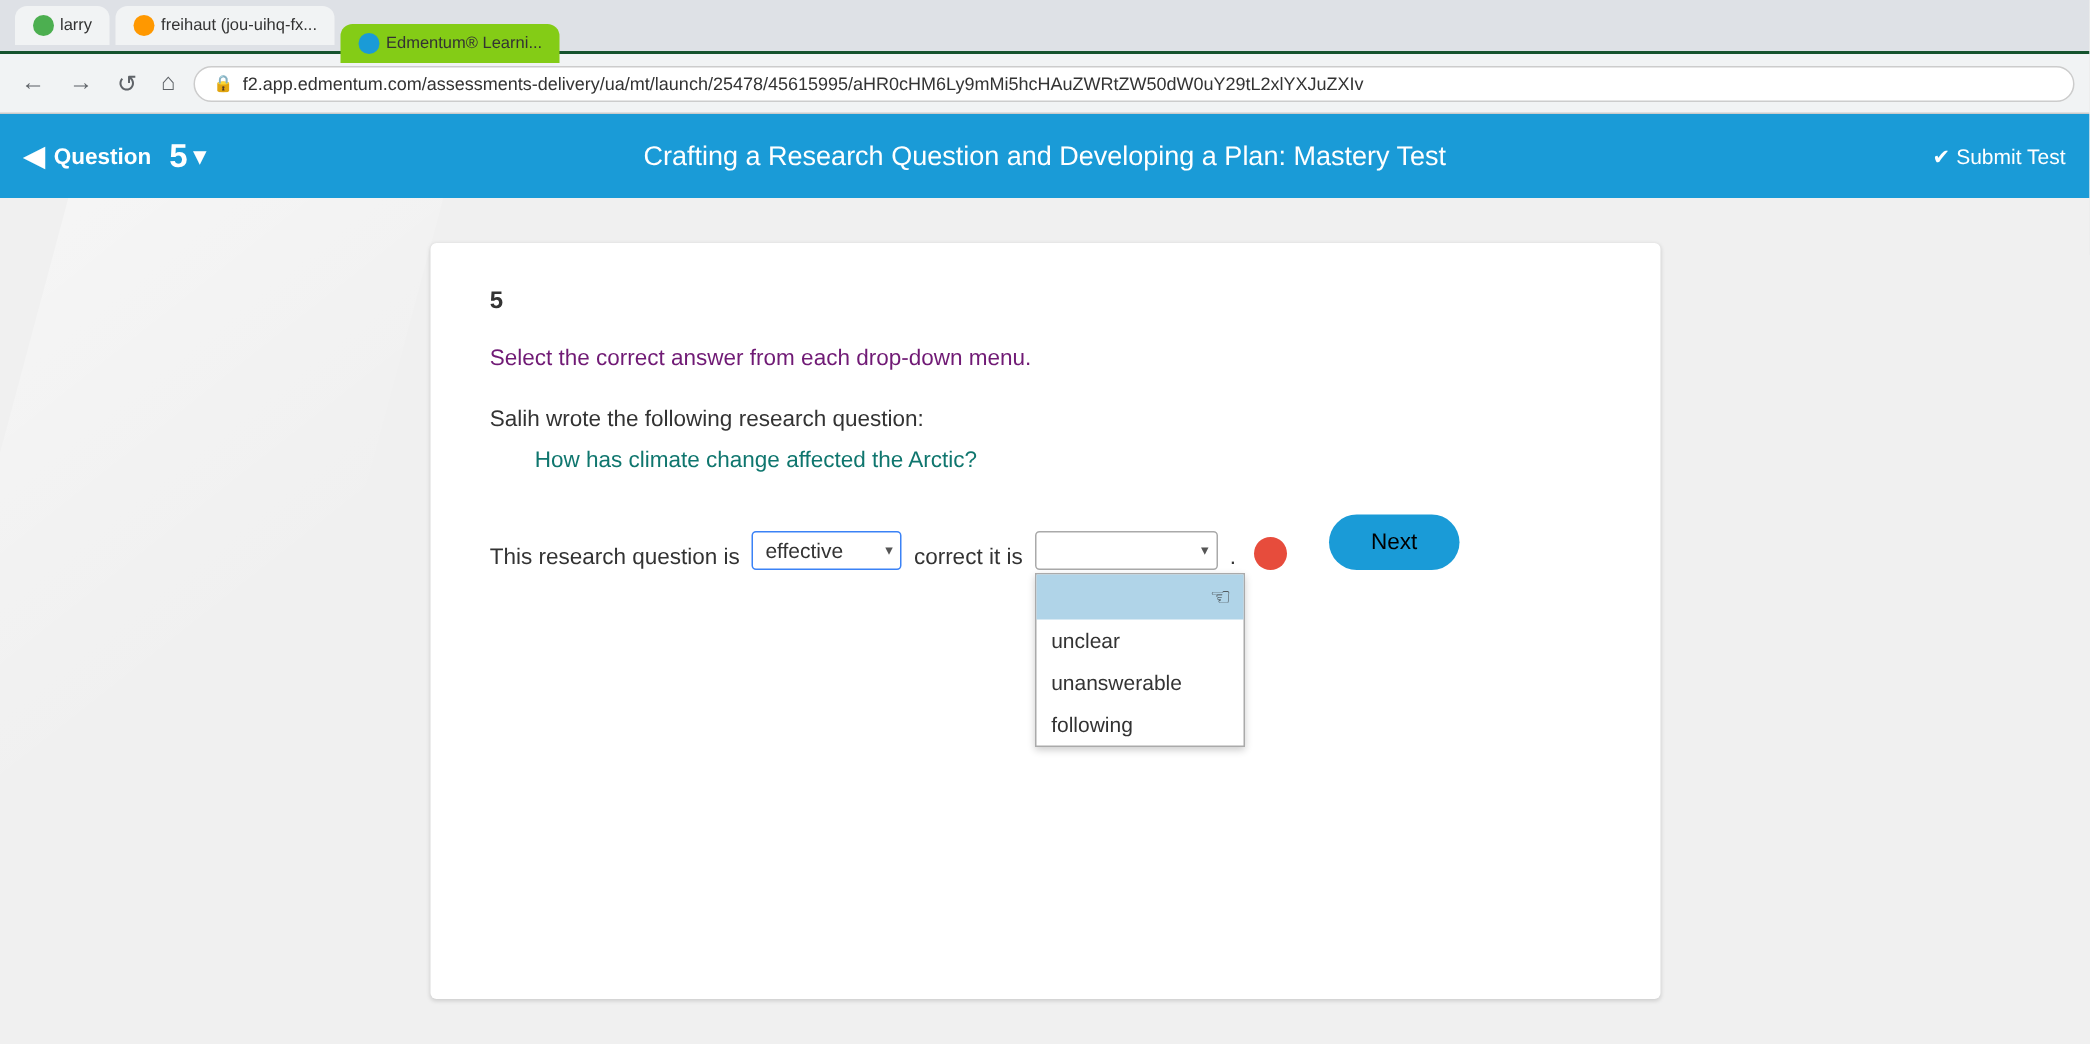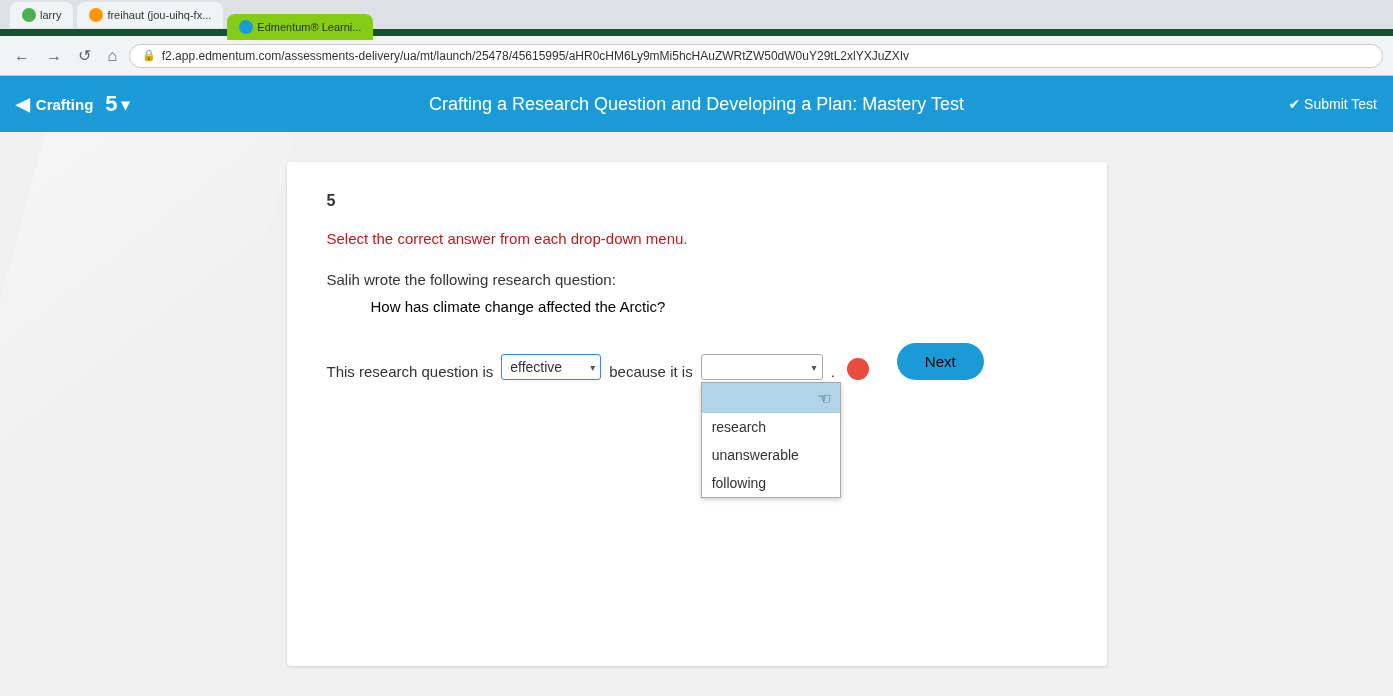--- a/index.html
+++ b/index.html
@@ -45,21 +45,21 @@
       color: #5f6368;
       font-size: 11px;
     }
     .browser-tabs {
       background: #dee1e6;
       padding: 0 10px;
       display: flex;
       align-items: center;
       gap: 4px;
       height: 36px;
-      border-bottom: 7px solid #14532d;
+      border-bottom: 2px solid #14532d;
     }
     .browser-tab {
       background: #f1f3f4;
       border-radius: 8px 8px 0 0;
       padding: 6px 12px;
       font-size: 11px;
       color: #333;
       display: flex;
       align-items: center;
       gap: 4px;
@@ -166,34 +166,34 @@
 
     .question-num-label {
       font-size: 16px;
       font-weight: bold;
       color: #333;
       margin-bottom: 20px;
     }
 
     .question-instruction {
       font-size: 15px;
-      color: #b91c1c;
+      color: #701a75;
       margin-bottom: 24px;
     }
 
     .question-context {
       font-size: 15px;
       color: #333;
       margin-bottom: 10px;
     }
 
     .research-question {
       font-size: 15px;
-      color: #000000;
-      margin-left: 44px;
+      color: #0f766e;
+      margin-left: 30px;
       margin-bottom: 28px;
       font-style: normal;
     }
 
     .answer-row {
       display: flex;
       align-items: flex-start;
       gap: 8px;
       font-size: 15px;
       color: #333;
@@ -333,21 +333,21 @@
   <button class="browser-nav-btn">⌂</button>
   <div class="browser-address-bar">
     <span class="lock-icon">🔒</span>
     <span style="font-size:12px; color:#333;">f2.app.edmentum.com/assessments-delivery/ua/mt/launch/25478/45615995/aHR0cHM6Ly9mMi5hcHAuZWRtZW50dW0uY29tL2xlYXJuZXIv</span>
   </div>
 </div>
 
 <div class="app-header">
   <button class="prev-btn">
     <span style="font-size:18px;">◀</span>
-    <span>Crafting</span>
+    <span>Question</span>
   </button>
   <div class="question-number">
     <span>5</span>
     <span class="chevron">▾</span>
   </div>
   <div class="header-title">Crafting a Research Question and Developing a Plan: Mastery Test</div>
   <button class="submit-btn">
     <span>✔</span>
     <span>Submit Test</span>
   </button>
@@ -371,37 +371,37 @@
         <span>This research question is</span>
 
         <div class="dropdown-container">
           <select class="inline-select">
             <option>effective</option>
             <option>ineffective</option>
           </select>
           <span class="select-arrow">▾</span>
         </div>
 
-        <span>because it is</span>
+        <span>correct it is</span>
 
         <div class="second-dropdown" style="position:relative;">
           <select class="second-dropdown-select" style="min-width:110px;">
             <option value=""></option>
             <option value="unclear">unclear</option>
             <option value="unanswerable">unanswerable</option>
             <option value="unfocused">unfocused</option>
           </select>
           <span class="select-arrow">▾</span>
 
           
           <div class="dropdown-open">
             <div class="dropdown-header-row">
               <span class="cursor-hand">☜</span>
             </div>
-            <div class="dropdown-item">research</div>
+            <div class="dropdown-item">unclear</div>
             <div class="dropdown-item">unanswerable</div>
             <div class="dropdown-item">following</div>
           </div>
         </div>
 
         <span>.</span>
 
         <span class="dot-indicator"></span>
 
         <button class="next-btn">Next</button>

